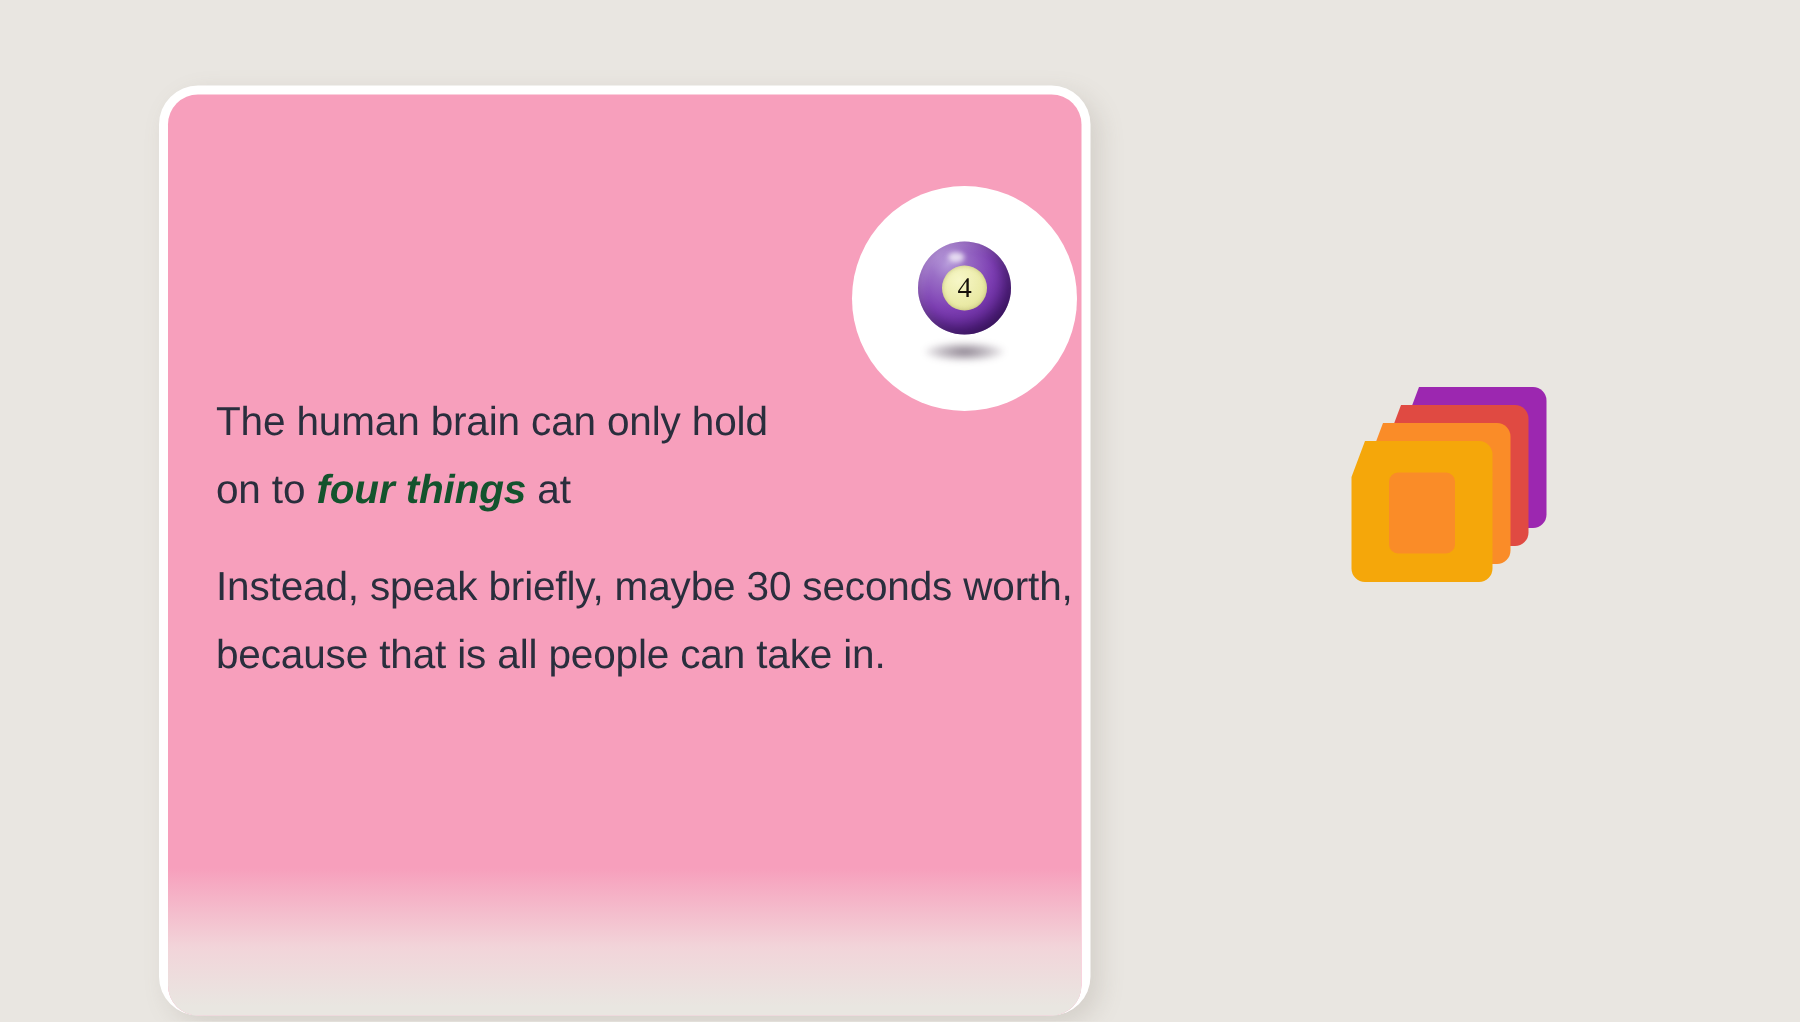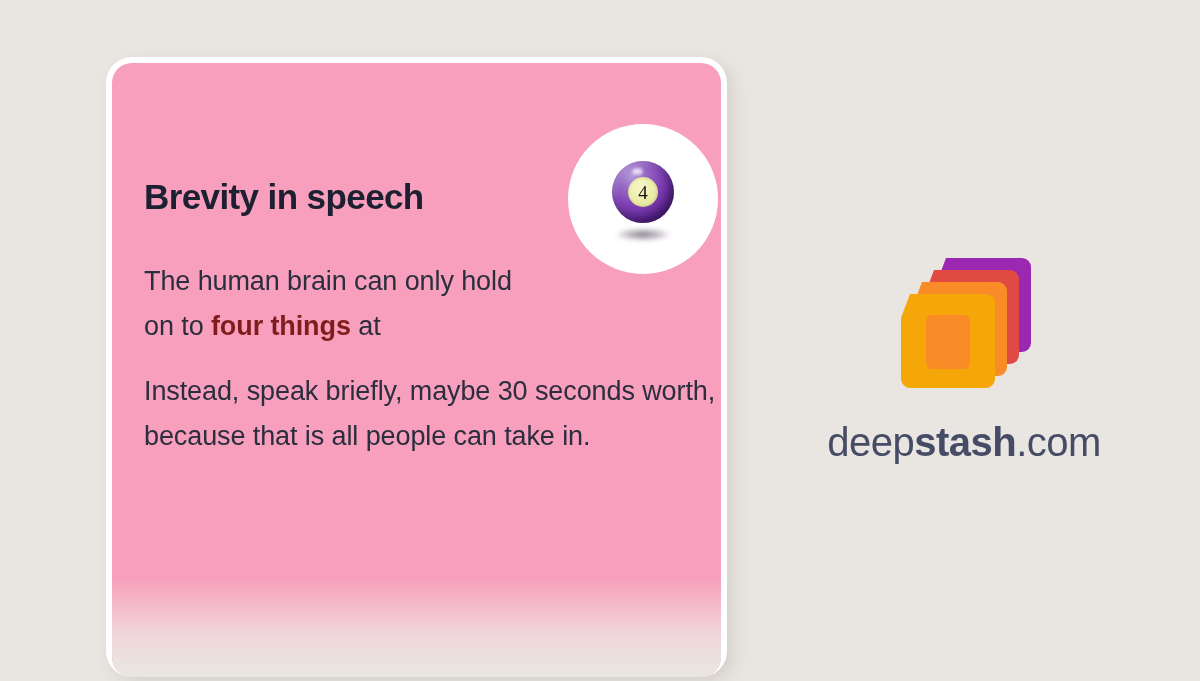--- a/index.html
+++ b/index.html
@@ -80,21 +80,21 @@
     width: 580px;
   }
   .para {
     margin: 0 0 20px 0;
     font-size: 27px;
     line-height: 45px;
     color: #2a2e3d;
     letter-spacing: -0.1px;
   }
   .para:last-child { margin-bottom: 0; }
-  .para b { font-weight: bold; color: #7f1d1d; }
+  .para b { font-weight: bold; color: #14532d; font-style: italic; }
   .para.narrow { width: 400px; }
 
   
   .media-circle {
     position: absolute;
     left: 430px;
     top: 61px;
     width: 150px;
     height: 150px;
     border-radius: 50%;
@@ -197,21 +197,20 @@
     <div class="card-inner">
 
       <div class="media-circle">
         <div class="ball-shadow"></div>
         <div class="ball">
           <div class="ball-spec"></div>
           <div class="ball-num">4</div>
         </div>
       </div>
 
-      <h1 class="card-title">Brevity in speech</h1>
 
       <div class="card-body">
         <p class="para narrow">
           <span>The human brain can only hold on to </span><b>four things</b><span> at</span>
         </p>
         <p class="para">
           <span>Instead, speak briefly, maybe 30 seconds worth, because that is all people can take in.</span>
         </p>
       </div>
 
@@ -228,14 +227,13 @@
     <path d="M57 8 H133 a9 9 0 0 1 9 9 V93 a9 9 0 0 1 -9 9 H57 a9 9 0 0 1 -9 -9 V32 Z" fill="#9c27b0"></path>
 
     <path d="M45 20 H121 a9 9 0 0 1 9 9 V105 a9 9 0 0 1 -9 9 H45 a9 9 0 0 1 -9 -9 V44 Z" fill="#e04a42"></path>
 
     <path d="M33 32 H109 a9 9 0 0 1 9 9 V117 a9 9 0 0 1 -9 9 H33 a9 9 0 0 1 -9 -9 V56 Z" fill="#fa8c28"></path>
 
     <path d="M21 44 H97 a9 9 0 0 1 9 9 V129 a9 9 0 0 1 -9 9 H21 a9 9 0 0 1 -9 -9 V68 Z
              M37 71 a6 6 0 0 1 6 -6 H75 a6 6 0 0 1 6 6 V113 a6 6 0 0 1 -6 6 H43 a6 6 0 0 1 -6 -6 Z" fill="#f5a70a" fill-rule="evenodd"></path>
   </svg>
 
-  <p class="brand-text"><span>deep</span><b>stash</b><span>.com</span></p>
 </div>
 
 </body></html>

